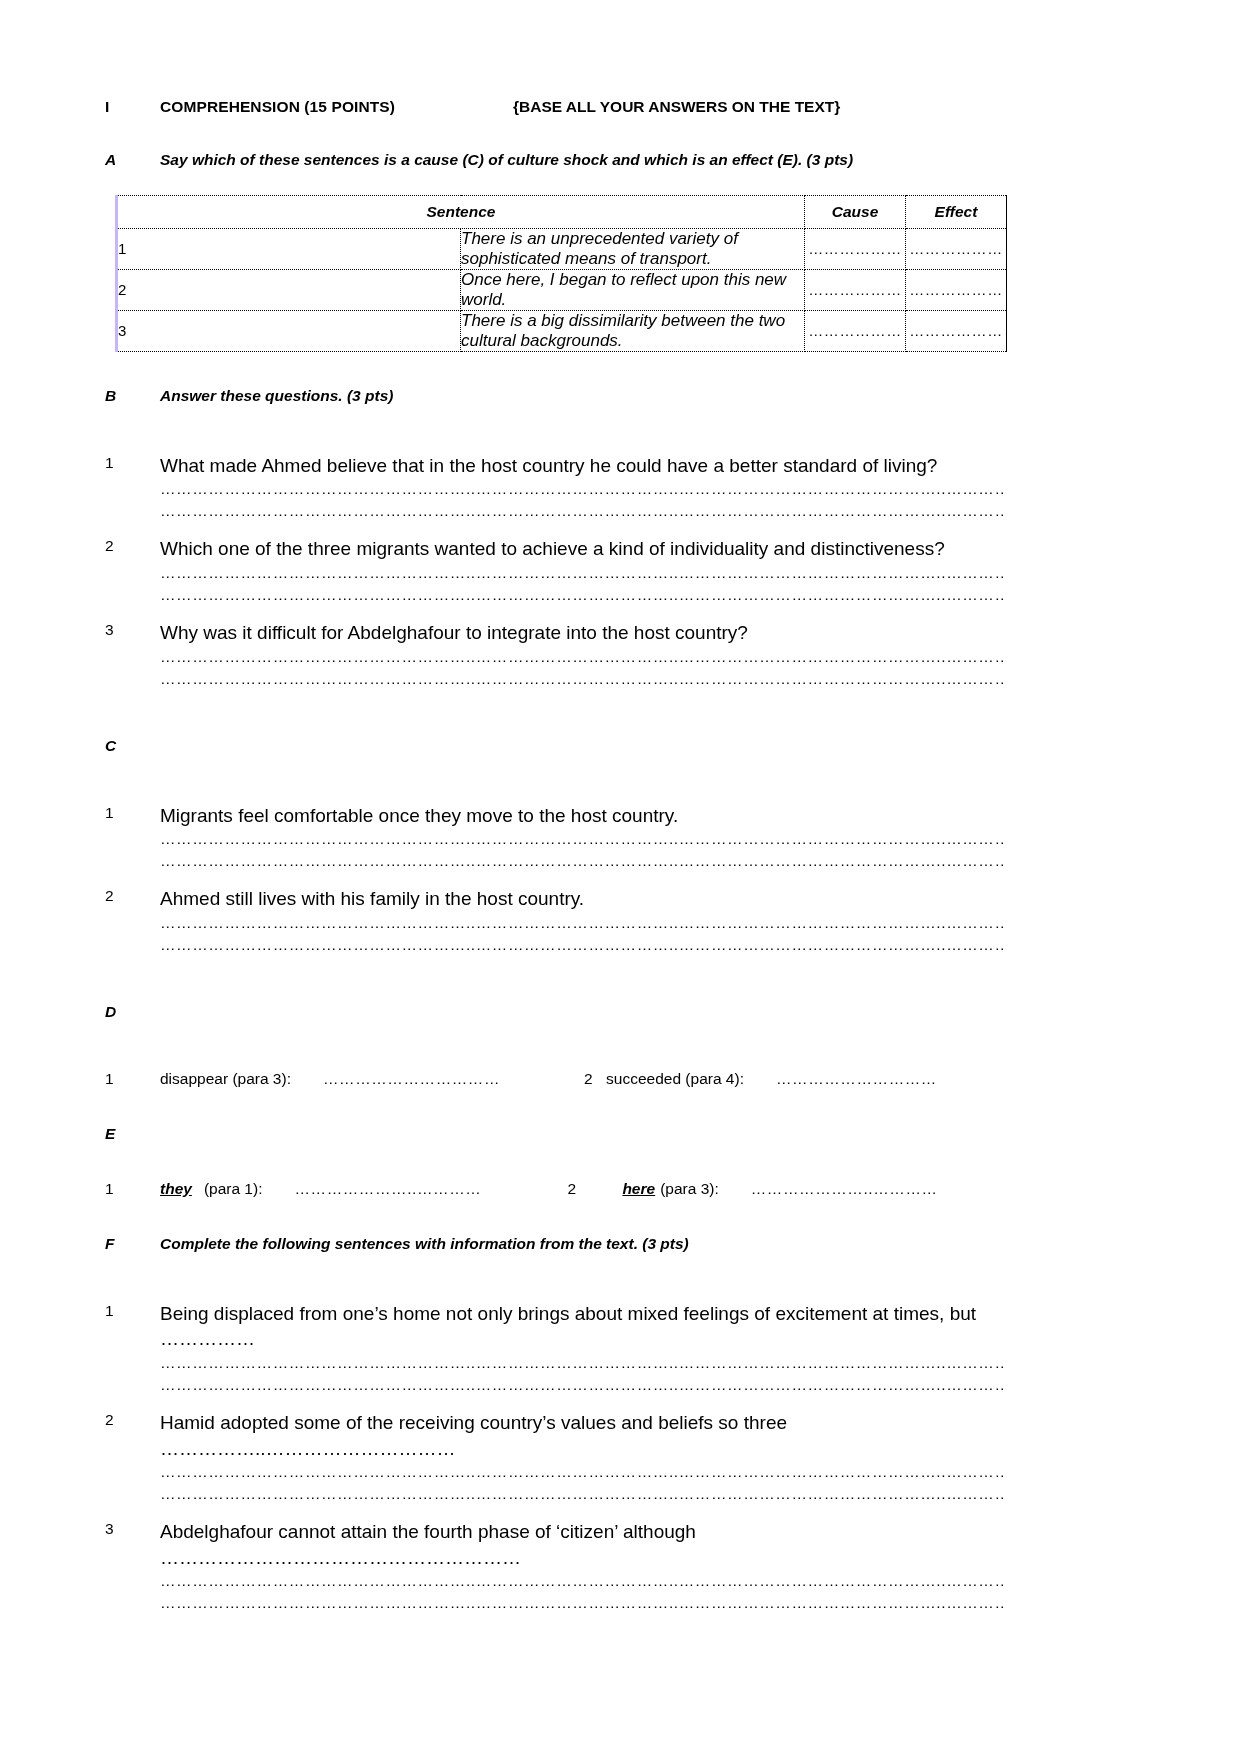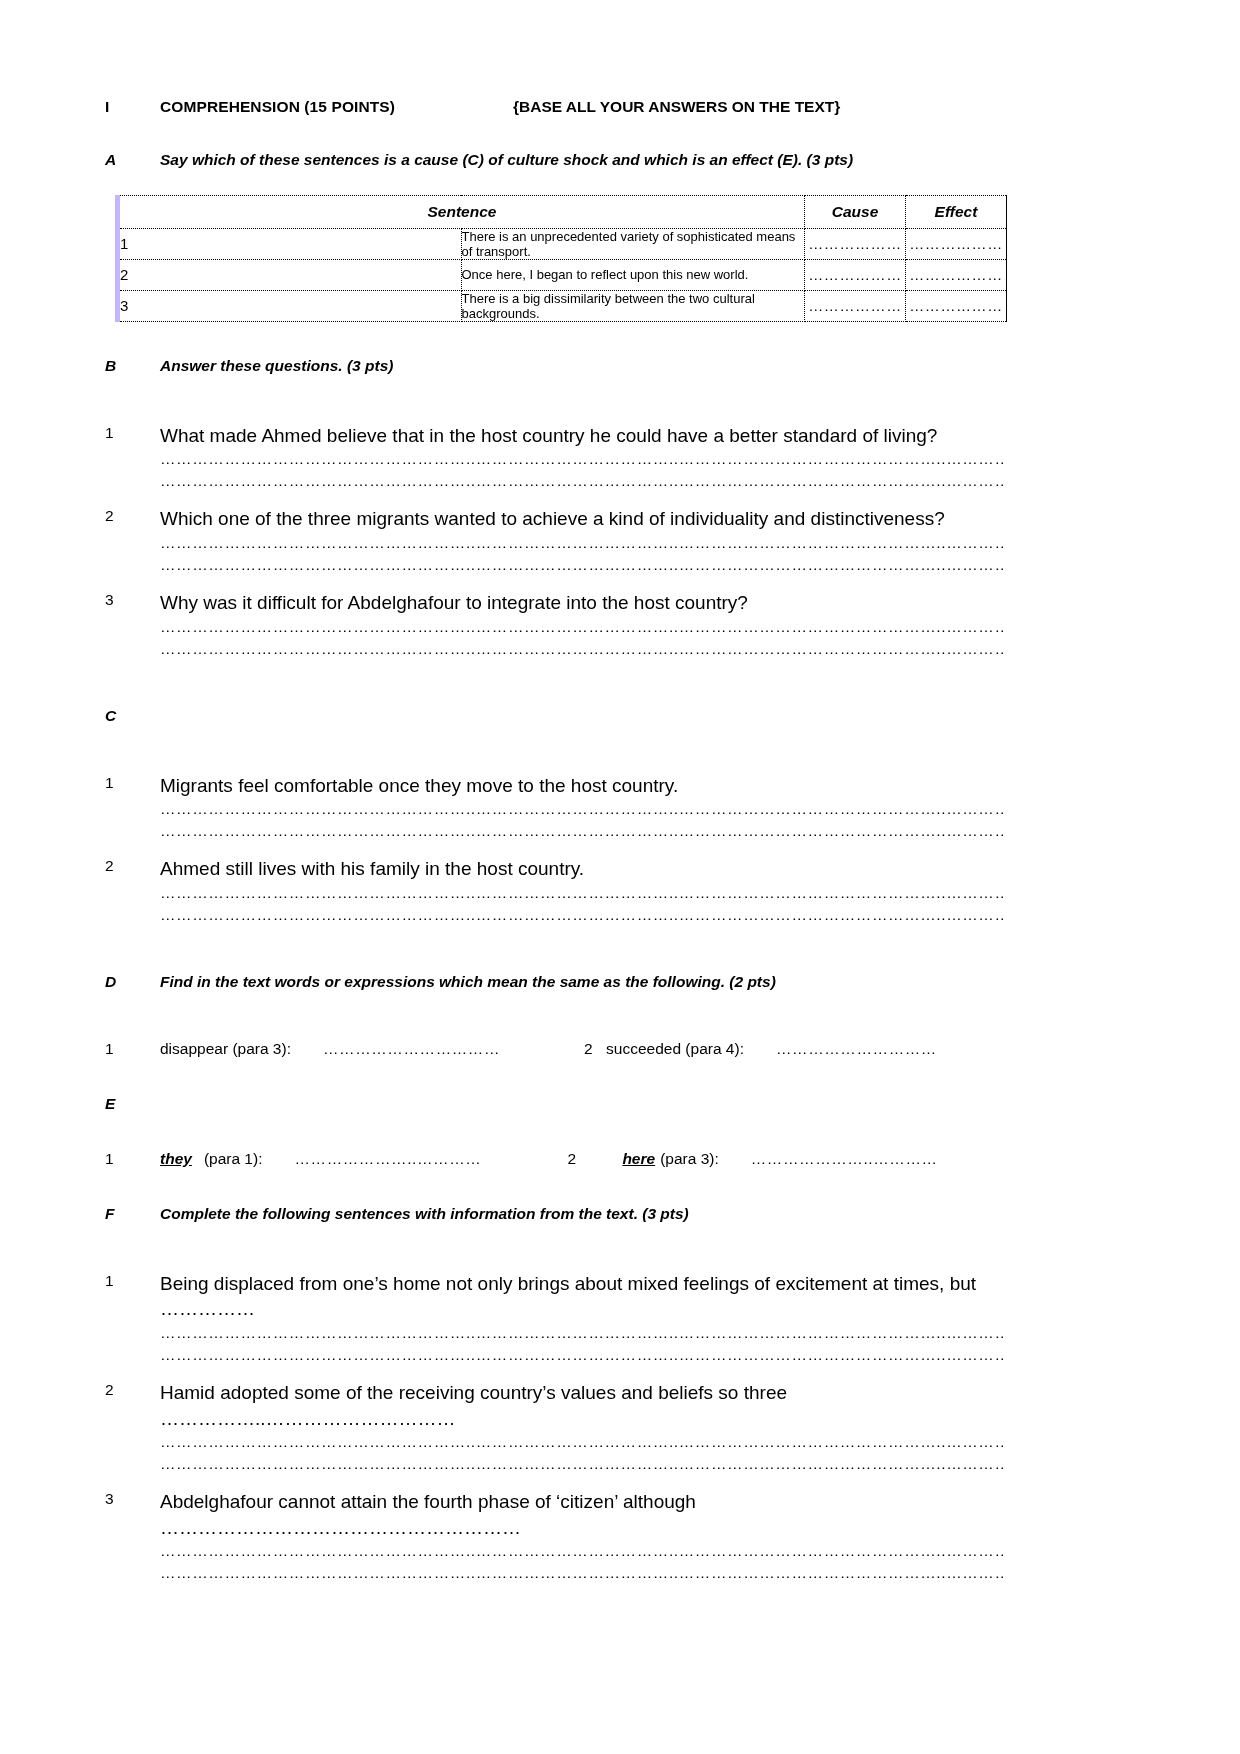--- a/index.html
+++ b/index.html
@@ -89,21 +89,21 @@
     border-collapse: collapse;
     width: 892px;
     margin-left: 10px;
     table-layout: fixed;
   }
   table.cause-effect td, table.cause-effect th {
     border: 1px dotted #000;
     padding: 0;
     vertical-align: middle;
   }
-  table.cause-effect .outer-l { border-left: 5px solid #c4b5fd; }
+  table.cause-effect .outer-l { border-left: 3px solid #c4b5fd; }
   table.cause-effect .outer-r { border-right: 1px solid #000; }
   .th-sentence {
     text-align: center;
     font-weight: bold;
     font-style: italic;
     font-size: 15.5px;
     height: 32px;
   }
   .th-col {
     text-align: center;
@@ -112,23 +112,24 @@
     font-size: 15.5px;
     height: 32px;
   }
   .cell-num {
     width: 40px;
     font-size: 15px;
     padding-left: 10px;
     height: 30px;
   }
   .cell-sent {
-    font-size: 13px;
+    font-size: 17px;
     height: 30px;
     padding-left: 2px;
+    font-style: italic;
   }
   .cell-blank {
     text-align: center;
     font-size: 15px;
     height: 30px;
     letter-spacing: 0.6px;
     color: #000;
   }
 
   
@@ -253,21 +254,20 @@
       <span class="marker">2</span>
       <span class="body-text">Ahmed still lives with his family in the host country.</span>
     </div>
     <div class="dots-line">…………………………………………………..………………………………..…………………………………………..……………………………</div>
     <div class="dots-line">…………………………………………………..………………………………..…………………………………………..……………………………</div>
 
     <div class="spacer-xl"></div>
 
     <div class="row">
       <span class="marker bolditalic">D</span>
-      <span class="section-head">Find in the text words or expressions which mean the same as the following. (2 pts)</span>
     </div>
 
     <div class="spacer-xl"></div>
 
     <div class="two-col">
       <span class="tc-num">1</span>
       <span class="tc-label">disappear (para 3):</span>
       <span class="tc-dots">……………………………</span>
       <span class="tc-gap" style="width:84px;"></span>
       <span class="tc-gap" style="width:22px;">2</span>

